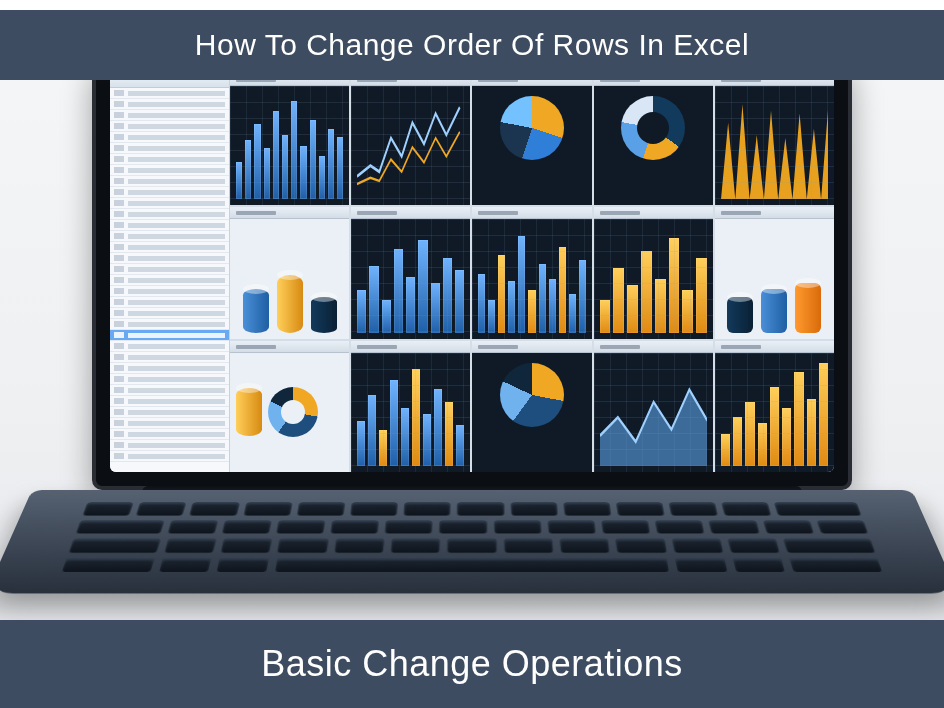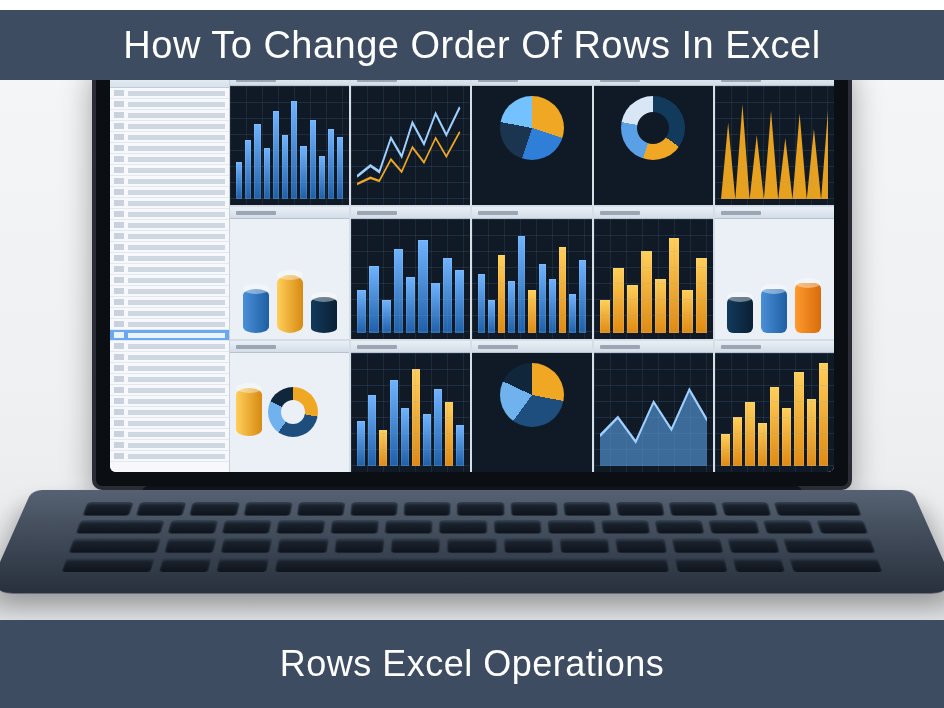--- a/index.html
+++ b/index.html
@@ -15,21 +15,21 @@
     position: absolute;
     top: 10px; left: 0; right: 0;
     height: 70px;
     background: #3d4c61;
     display: flex;
     align-items: center;
     justify-content: center;
   }
   .top-banner span {
     color: #fff;
-    font-size: 38px;
+    font-size: 30px;
     font-weight: 500;
     letter-spacing: 0.5px;
   }
   .bottom-banner {
     position: absolute;
     bottom: 0; left: 0; right: 0;
     height: 88px;
     background: #3d4c61;
     display: flex;
     align-items: center;
@@ -643,14 +643,14 @@
             <div class="key"></div>
             <div class="key wide"></div>
         </div>
       </div>
     </div>
 
   </div>
 </div>
 
 <div class="bottom-banner">
-  <span>Rows Excel Operations</span>
+  <span>Basic Change Operations</span>
 </div>
 
 </body></html>

